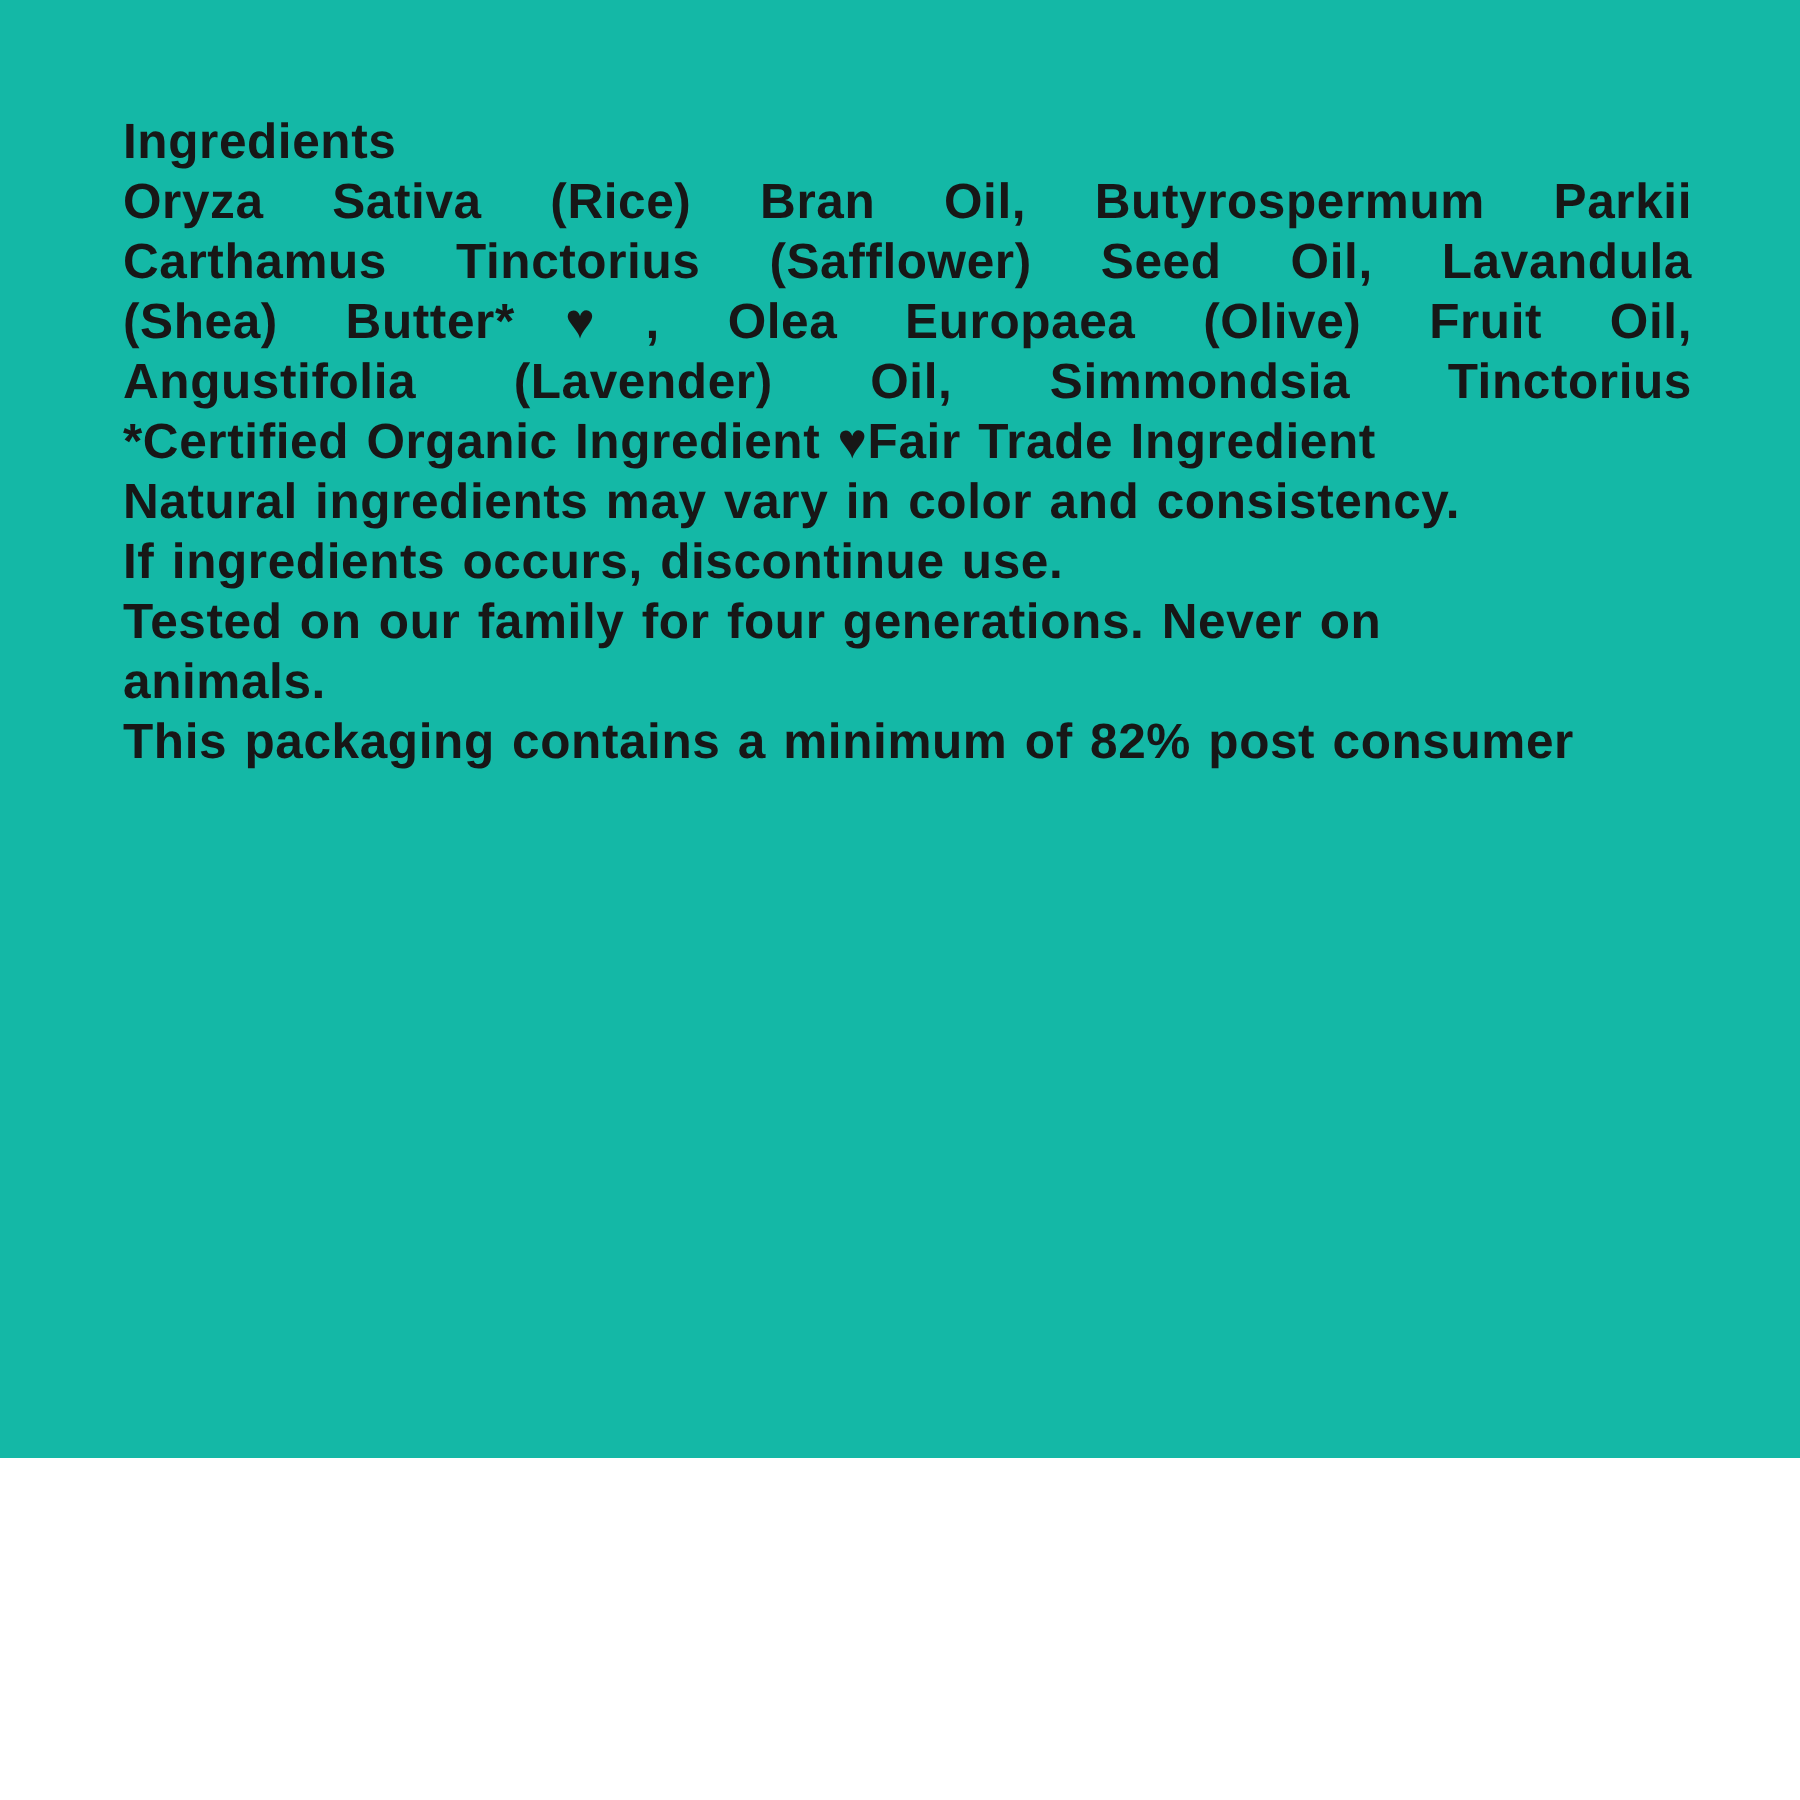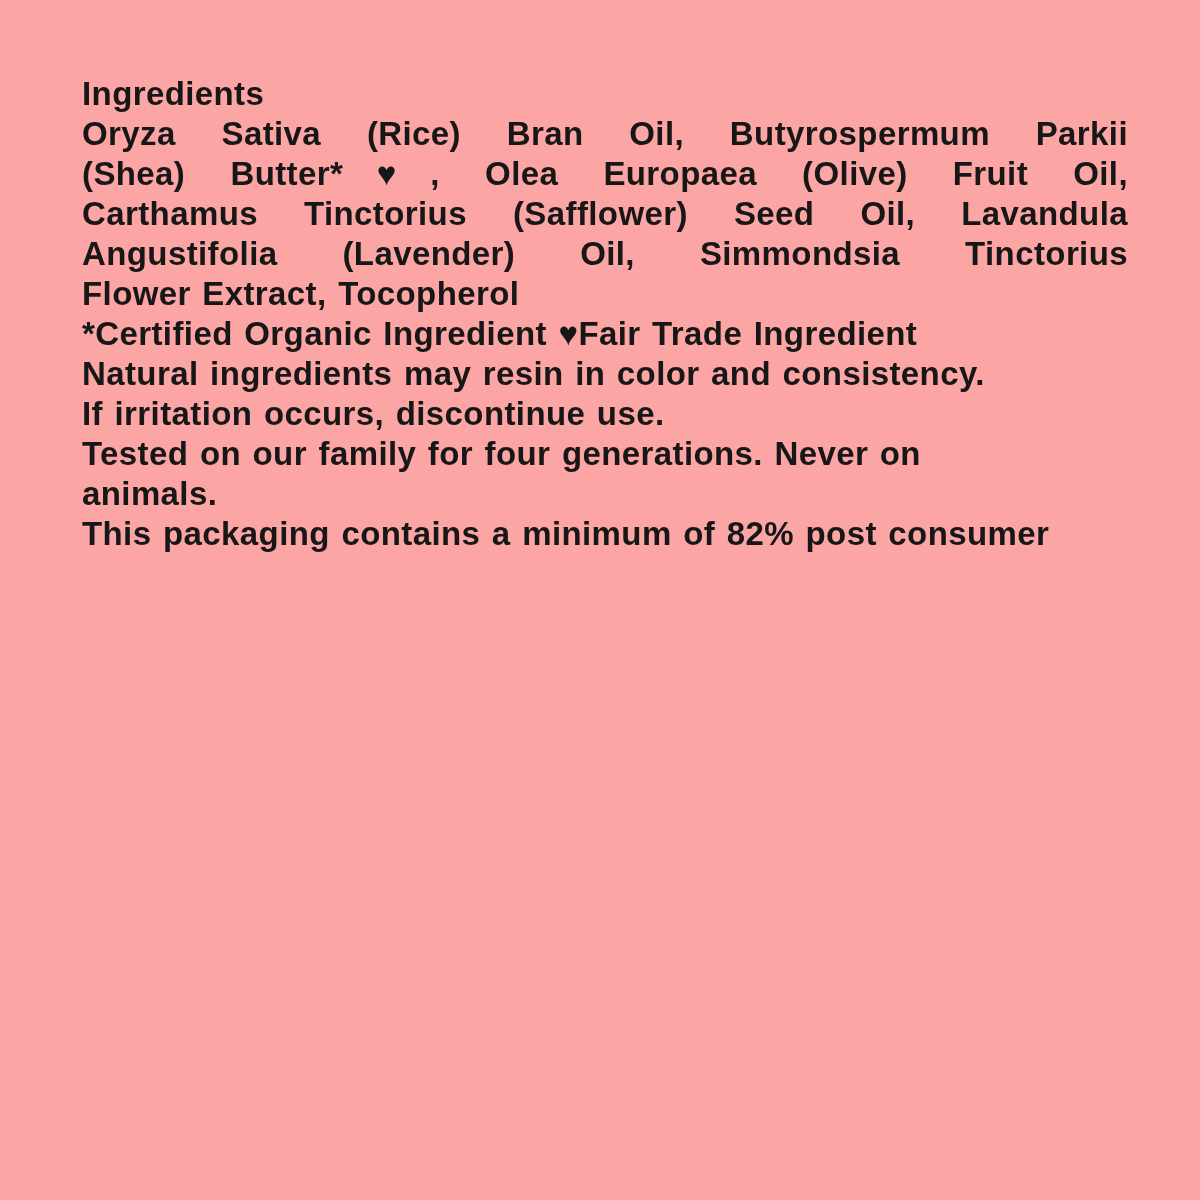--- a/index.html
+++ b/index.html
@@ -4,22 +4,22 @@
 <title>Ingredients Label</title>
 <style>
   html, body {
     margin: 0;
     padding: 0;
     background: #ffffff;
   }
   .page {
     position: relative;
     width: 1200px;
-    height: 1200px;
-    background: #fca5a5;
+    height: 972px;
+    background: #14b8a6;
     overflow: hidden;
     text-decoration: underline;
   }
   .label-block {
     position: absolute;
     left: 82px;
     top: 74px;
     width: 1046px;
     font-family: "Liberation Sans", sans-serif;
     font-weight: 600;
@@ -40,24 +40,23 @@
     text-align-last: justify;
   }
 </style>
 </head>
 <body>
 
 <div class="page">
   <div class="label-block">
     <div class="line">Ingredients</div>
     <div class="line just">Oryza Sativa (Rice) Bran Oil, Butyrospermum Parkii</div>
+    <div class="line just">Carthamus Tinctorius (Safflower) Seed Oil, Lavandula</div>
     <div class="line just">(Shea) Butter*♥, Olea Europaea (Olive) Fruit Oil,</div>
-    <div class="line just">Carthamus Tinctorius (Safflower) Seed Oil, Lavandula</div>
     <div class="line just">Angustifolia (Lavender) Oil, Simmondsia Tinctorius</div>
-    <div class="line">Flower Extract, Tocopherol</div>
     <div class="line">*Certified Organic Ingredient ♥Fair Trade Ingredient</div>
-    <div class="line">Natural ingredients may resin in color and consistency.</div>
-    <div class="line">If irritation occurs, discontinue use.</div>
+    <div class="line">Natural ingredients may vary in color and consistency.</div>
+    <div class="line">If ingredients occurs, discontinue use.</div>
     <div class="line">Tested on our family for four generations. Never on</div>
     <div class="line">animals.</div>
     <div class="line">This packaging contains a minimum of 82% post consumer</div>
   </div>
 </div>
 
 </body></html>

